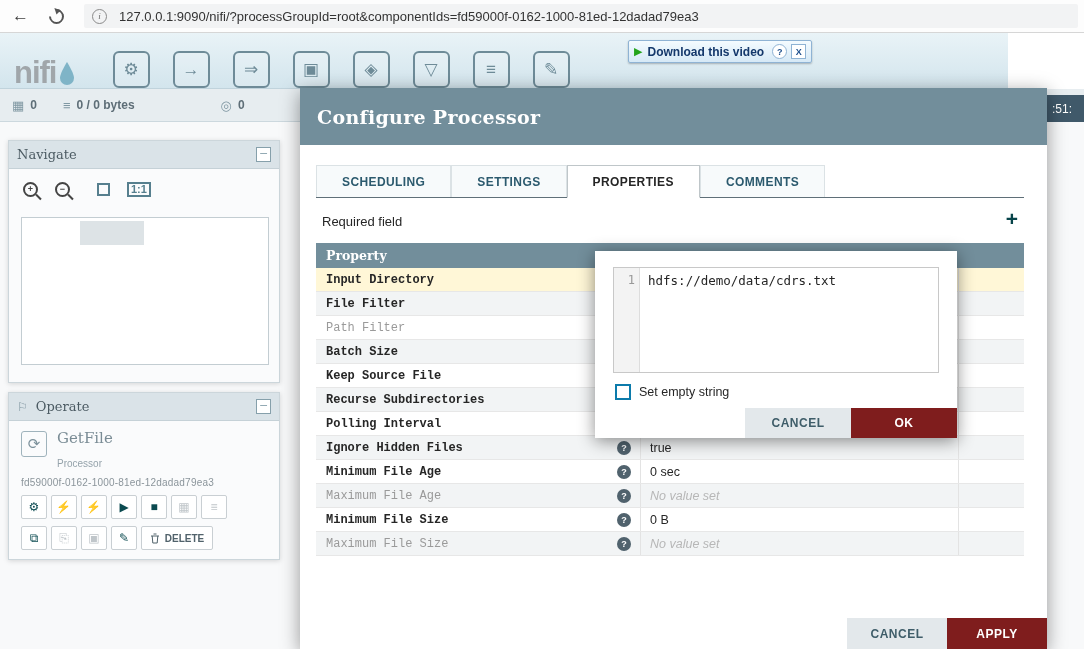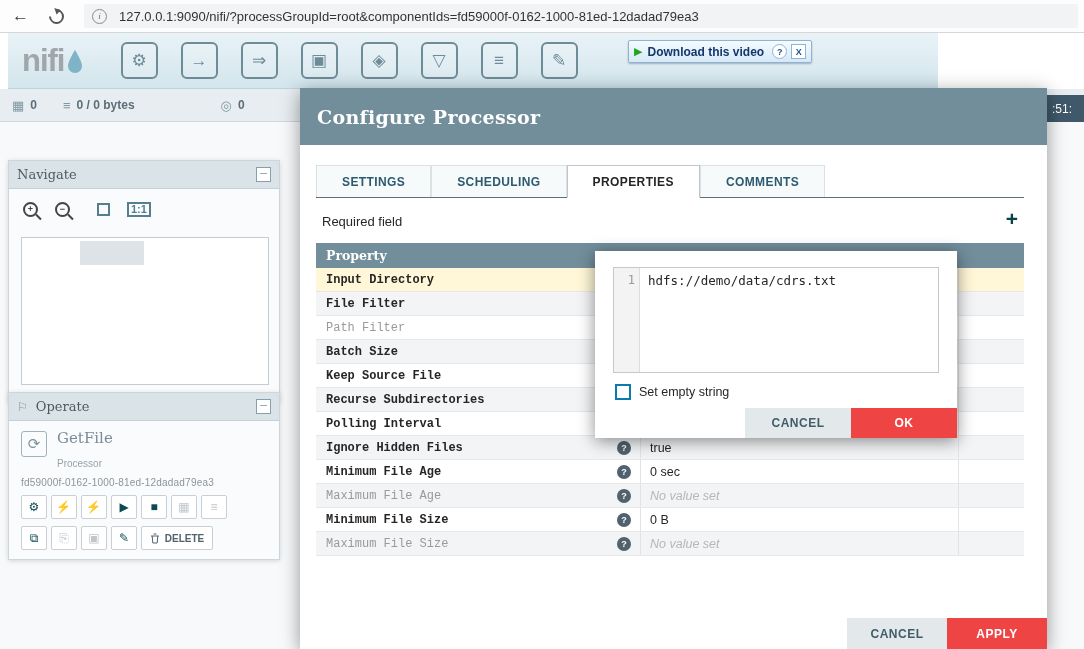--- a/index.html
+++ b/index.html
@@ -12,23 +12,23 @@
   .reload{width:11px;height:11px;border:2px solid #555;border-radius:50%;border-top-color:transparent;
     position:relative;transform:rotate(-45deg);margin-left:20px}
   .reload::after{content:"";position:absolute;top:-5px;right:-2px;border:3px solid transparent;border-bottom:6px solid #555}
   #url-bar{margin-left:20px;flex:1;height:24px;background:#f2f3f4;border-radius:2px;display:flex;
     align-items:center;margin-right:6px;padding-left:8px}
   .info-ic{width:13px;height:13px;border:1px solid #8a8a8a;border-radius:50%;color:#6d6d6d;font-size:9px;
     display:flex;align-items:center;justify-content:center;font-style:italic;font-family:"Liberation Serif",serif}
   #url-text{margin-left:12px;font-size:13px;color:#333}
 
   
-  #nifi-toolbar{position:absolute;left:8px;top:33px;width:930px;height:56px;
+  #nifi-toolbar{position:absolute;left:0;top:33px;width:1008px;height:56px;
     background:linear-gradient(#e9f3f7,#d3e5ed);border-bottom:1px solid #c0d3dc;
-    display:flex;align-items:center;box-sizing:border-box}
+    display:flex;align-items:flex-end;box-sizing:border-box}
   #logo{display:flex;align-items:flex-end;margin-left:14px}
   #logo-text{font-size:31px;font-weight:bold;color:#a0a6aa;letter-spacing:-1px;line-height:30px}
   #components{display:flex;gap:23px;margin-left:36px}
   .tool-icon{width:37px;height:37px;border:2px solid #6e8b98;border-radius:6px;color:#6e8b98;
     display:flex;align-items:center;justify-content:center;font-size:17px;box-sizing:border-box;cursor:grab;background:rgba(255,255,255,.15)}
 
   
   #download-overlay{position:absolute;left:628px;top:40px;height:21px;display:flex;align-items:center;
     background:linear-gradient(#f4fbff,#d6e9f6);border:1px solid #8fb3d4;border-radius:2px;
     padding:0 5px;box-shadow:0 1px 2px rgba(0,0,0,.25)}
@@ -52,21 +52,21 @@
 
   
   .panel{position:absolute;left:8px;width:272px;background:rgba(250,251,252,.97);
     border:1px solid #ccd6db;box-shadow:0 1px 5px rgba(0,0,0,.15);box-sizing:border-box}
   .panel-header{height:28px;background:#dae3e8;border-bottom:1px solid #c5d1d7;display:flex;align-items:center;
     font-family:"DejaVu Serif",serif;font-size:13px;color:#4c5b63;padding:0 8px;box-sizing:border-box}
   .panel-header .ph-ic{color:#7d939e;margin-right:8px;font-size:12px}
   .collapse-btn{margin-left:auto;width:13px;height:13px;border:1px solid #86a0ab;color:#86a0ab;font-size:11px;
     line-height:11px;text-align:center;cursor:pointer;background:#fff}
 
-  #navigate-panel{top:160px;height:243px}
+  #navigate-panel{top:140px;height:243px}
   #zoom-row{display:flex;align-items:center;gap:17px;padding:13px 0 0 14px}
   .mag{position:relative;width:11px;height:11px;border:2px solid #444;border-radius:50%;cursor:pointer}
   .mag::after{content:"";position:absolute;width:7px;height:2px;background:#444;transform:rotate(45deg);right:-6px;bottom:-3px}
   .mag .sign{position:absolute;left:0;top:-1px;width:11px;text-align:center;font-size:9px;font-weight:bold;color:#444;line-height:12px}
   .fit-ic{width:13px;height:13px;border:2px solid #567f8e;box-sizing:border-box;cursor:pointer;margin-left:10px}
   .one-one{color:#567f8e;font-size:11px;font-weight:bold;cursor:pointer;border:2px solid #567f8e;padding:0 2px;line-height:11px}
   #minimap{position:absolute;left:12px;top:76px;width:246px;height:146px;background:#fff;border:1px solid #c3cdd2;cursor:move}
   #viewport-rect{position:absolute;left:58px;top:3px;width:64px;height:24px;background:#dde3e6;cursor:move}
 
   #operate-panel{top:392px;height:168px}
@@ -120,21 +120,21 @@
   #gutter{width:26px;background:#f3f3f3;border-right:1px solid #ddd;color:#999;
     font-family:"DejaVu Sans Mono",monospace;font-size:12px;text-align:right;padding:5px 4px 0 0;box-sizing:border-box}
   #code{padding:5px 8px;font-family:"DejaVu Sans Mono",monospace;font-size:12.5px;color:#262626;white-space:pre}
   #empty-row{position:absolute;left:20px;top:133px;display:flex;align-items:center}
   #empty-check{width:12px;height:12px;border:2px solid #0c7bab;background:#fff;cursor:pointer}
   #empty-label{margin-left:8px;font-size:12.5px;color:#262626}
   #popup-btns{position:absolute;right:0;bottom:0;display:flex}
   .d-btn{height:30px;display:flex;align-items:center;justify-content:center;font-size:12px;font-weight:bold;
     letter-spacing:.5px;cursor:pointer;box-sizing:border-box}
   .btn-light{background:#e3e8eb;color:#3f5d69}
-  .btn-teal{background:#ef4444;color:#fff}
+  .btn-teal{background:#7f1d1d;color:#fff}
   #popup-btns .d-btn{width:106px}
 
   #dialog-footer{position:absolute;right:0;bottom:0;display:flex}
   #dialog-footer .d-btn{width:100px;height:31px}
 </style>
 </head>
 <body>
 
 <div id="browser-bar">
   <span class="back-ic">←</span>
@@ -268,22 +268,22 @@
     </span>
   </div>
 </div>
 
 <div id="dialog">
   <div id="dialog-header">
     <span>Configure Processor</span>
   </div>
 
   <div id="tab-bar">
+    <div class="tab">SCHEDULING</div>
     <div class="tab">SETTINGS</div>
-    <div class="tab">SCHEDULING</div>
     <div class="tab active">PROPERTIES</div>
     <div class="tab">COMMENTS</div>
   </div>
 
   <div id="required-row">
     <span id="required-label">Required field</span>
     <span id="add-prop">+</span>
   </div>
 
   <div id="prop-table">

